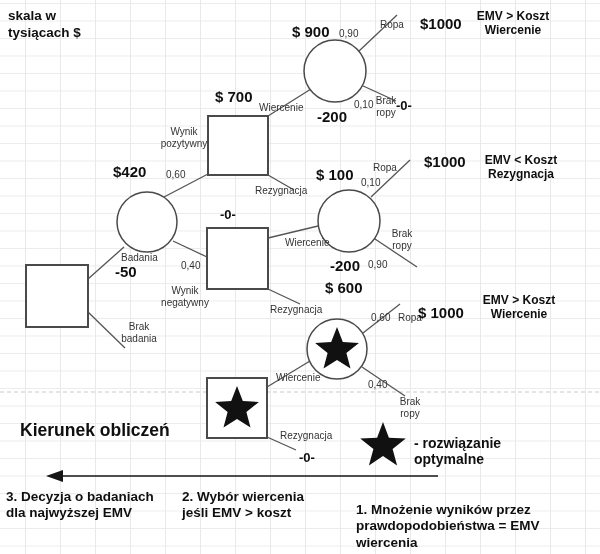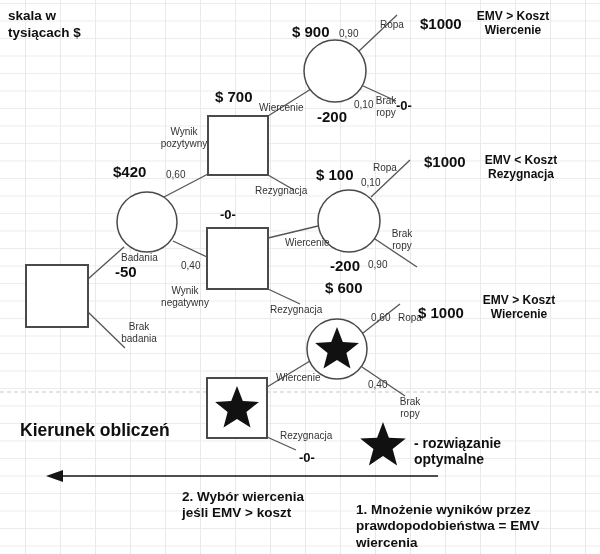--- a/index.html
+++ b/index.html
@@ -125,19 +125,21 @@
   <div class="lbl ctr" style="left:390px;top:396px;width:40px;">Brak
 ropy</div>
 
   <div class="lbl" style="left:276px;top:372px;">Wiercenie</div>
   <div class="lbl" style="left:280px;top:430px;">Rezygnacja</div>
   <div class="lbl b13" style="left:299px;top:451px;">-0-</div>
 
   <div class="lbl heading" style="left:20px;top:422px;">Kierunek obliczeń</div>
   <div class="lbl legend" style="left:414px;top:435px;">- rozwiązanie
 optymalne</div>
+  <div class="lbl step" style="left:6px;top:489px;">3. Decyzja o badaniach
+dla najwyższej EMV</div>
   <div class="lbl step" style="left:182px;top:489px;">2. Wybór wiercenia
 jeśli EMV &gt; koszt</div>
   <div class="lbl step" style="left:356px;top:502px;">1. Mnożenie wyników przez
 prawdopodobieństwa = EMV
 wiercenia</div>
 
 </div>
 
 </body></html>

